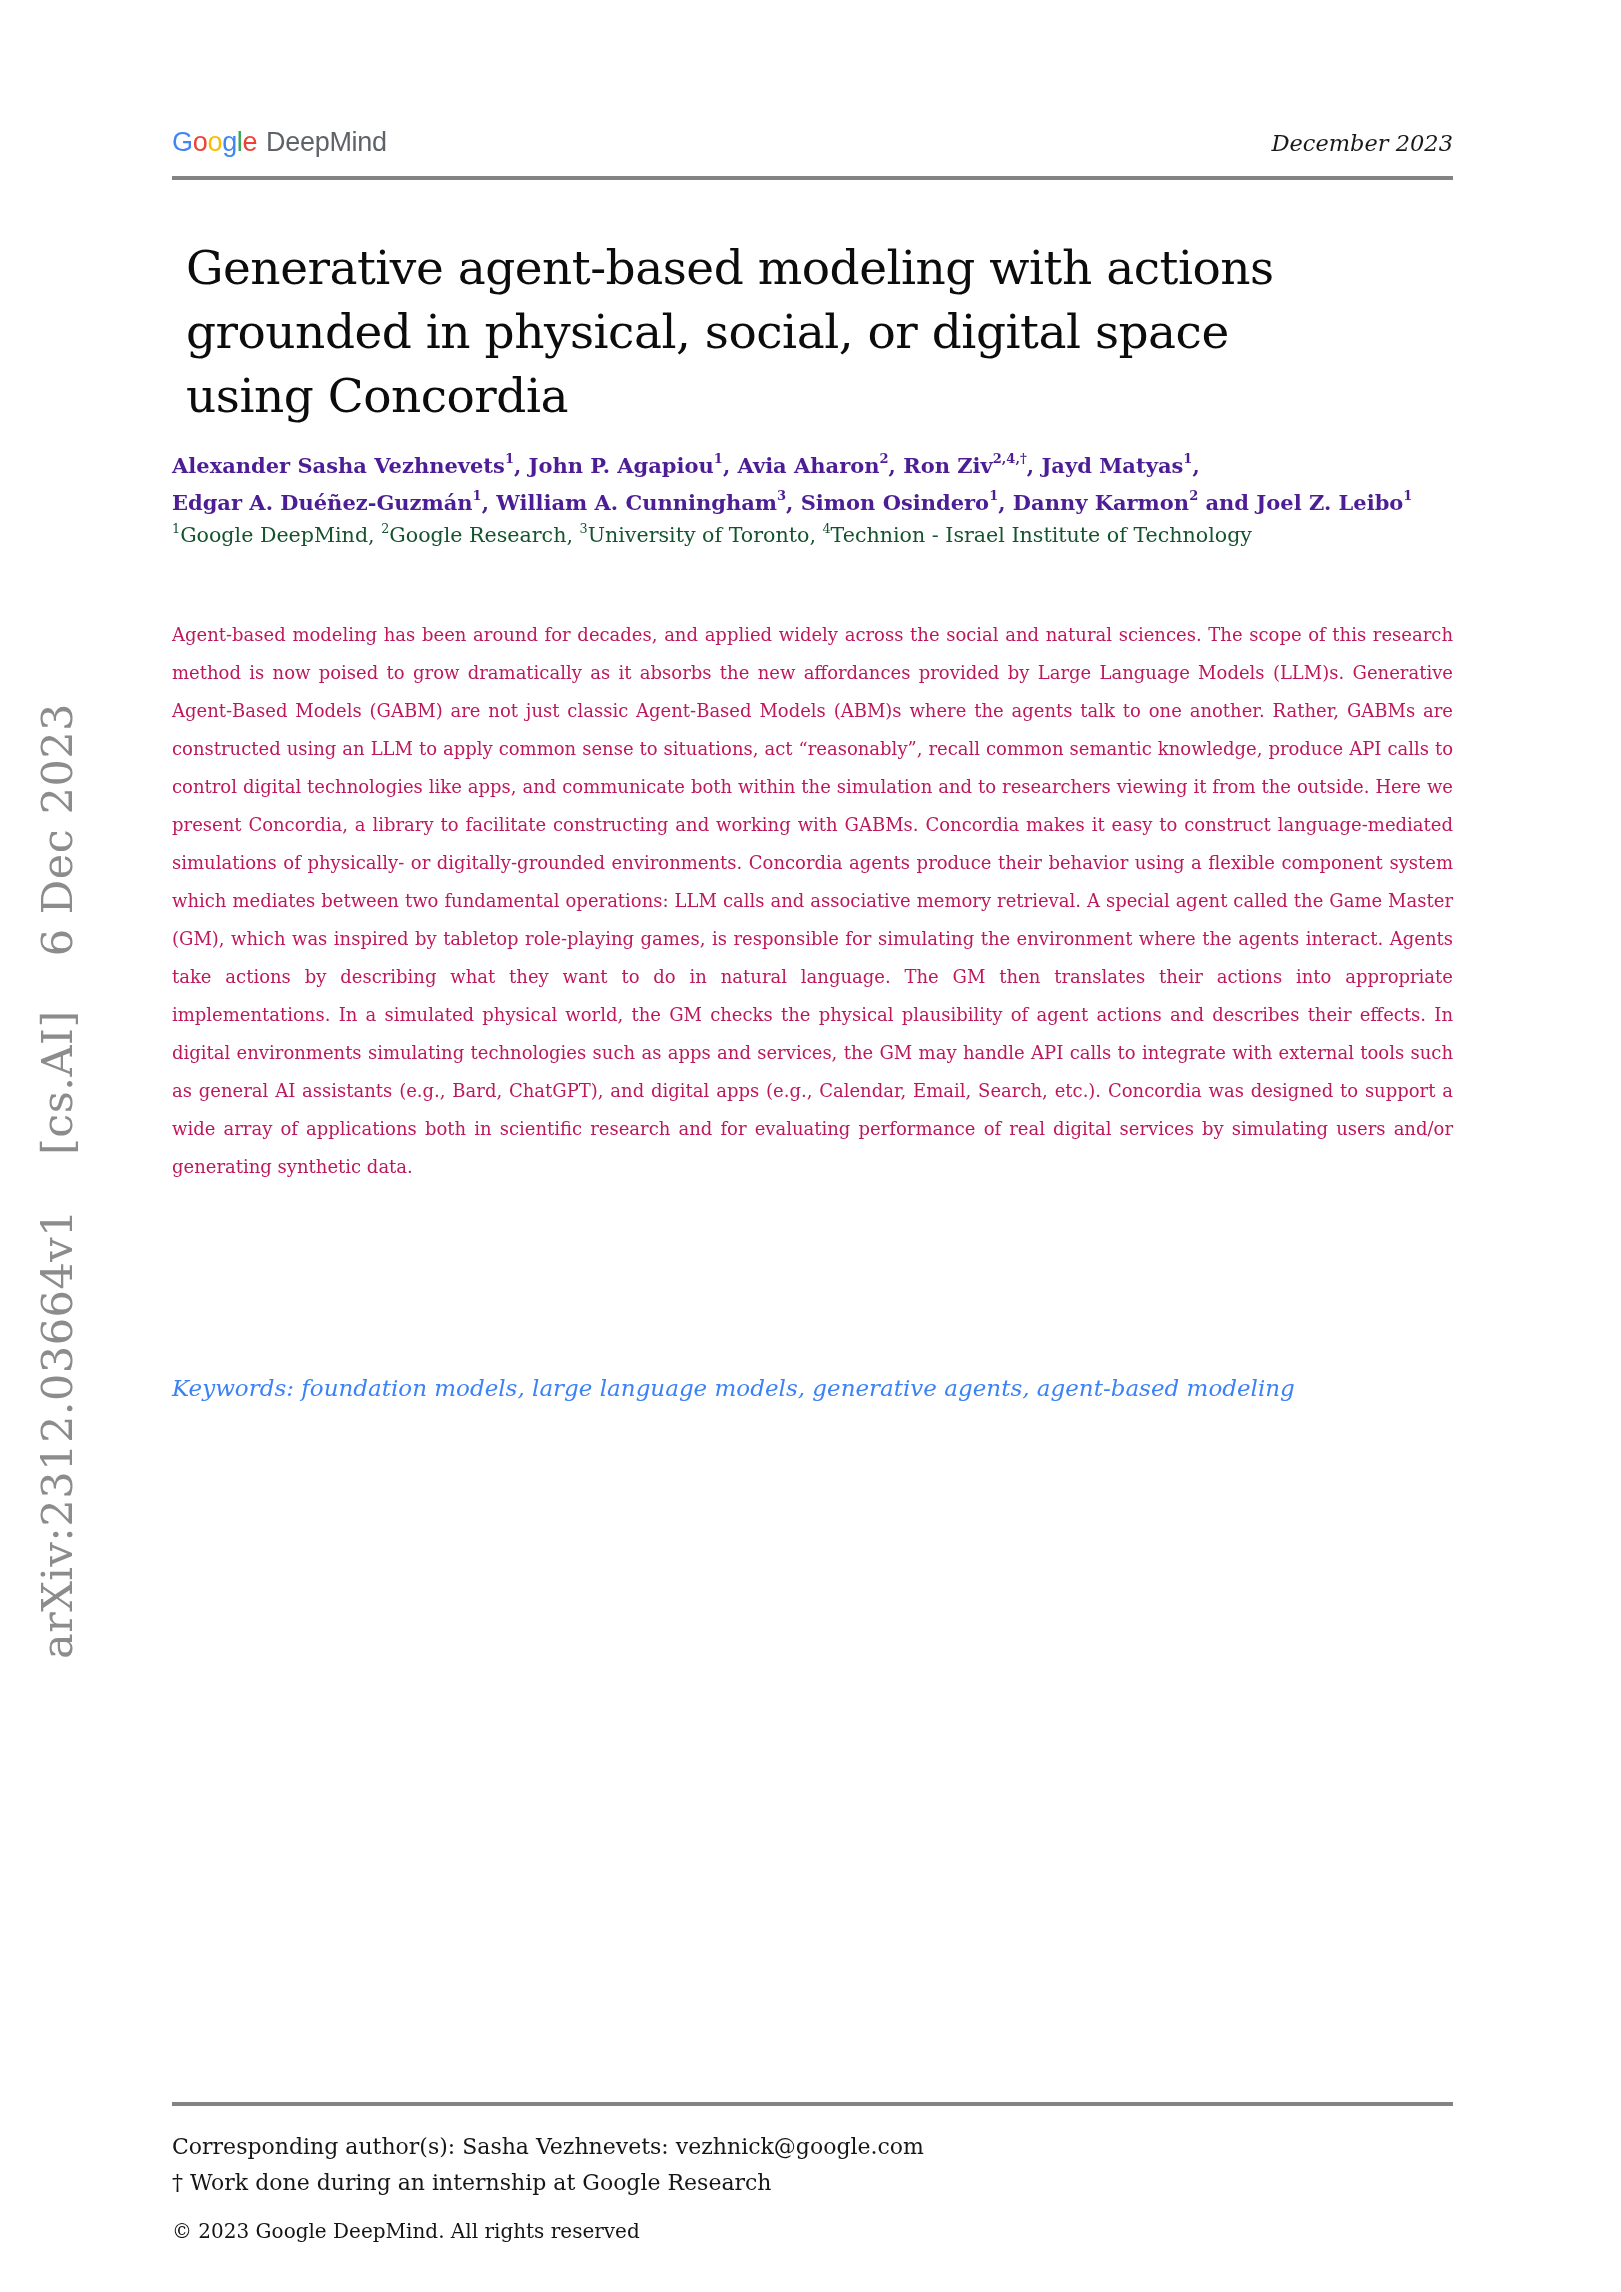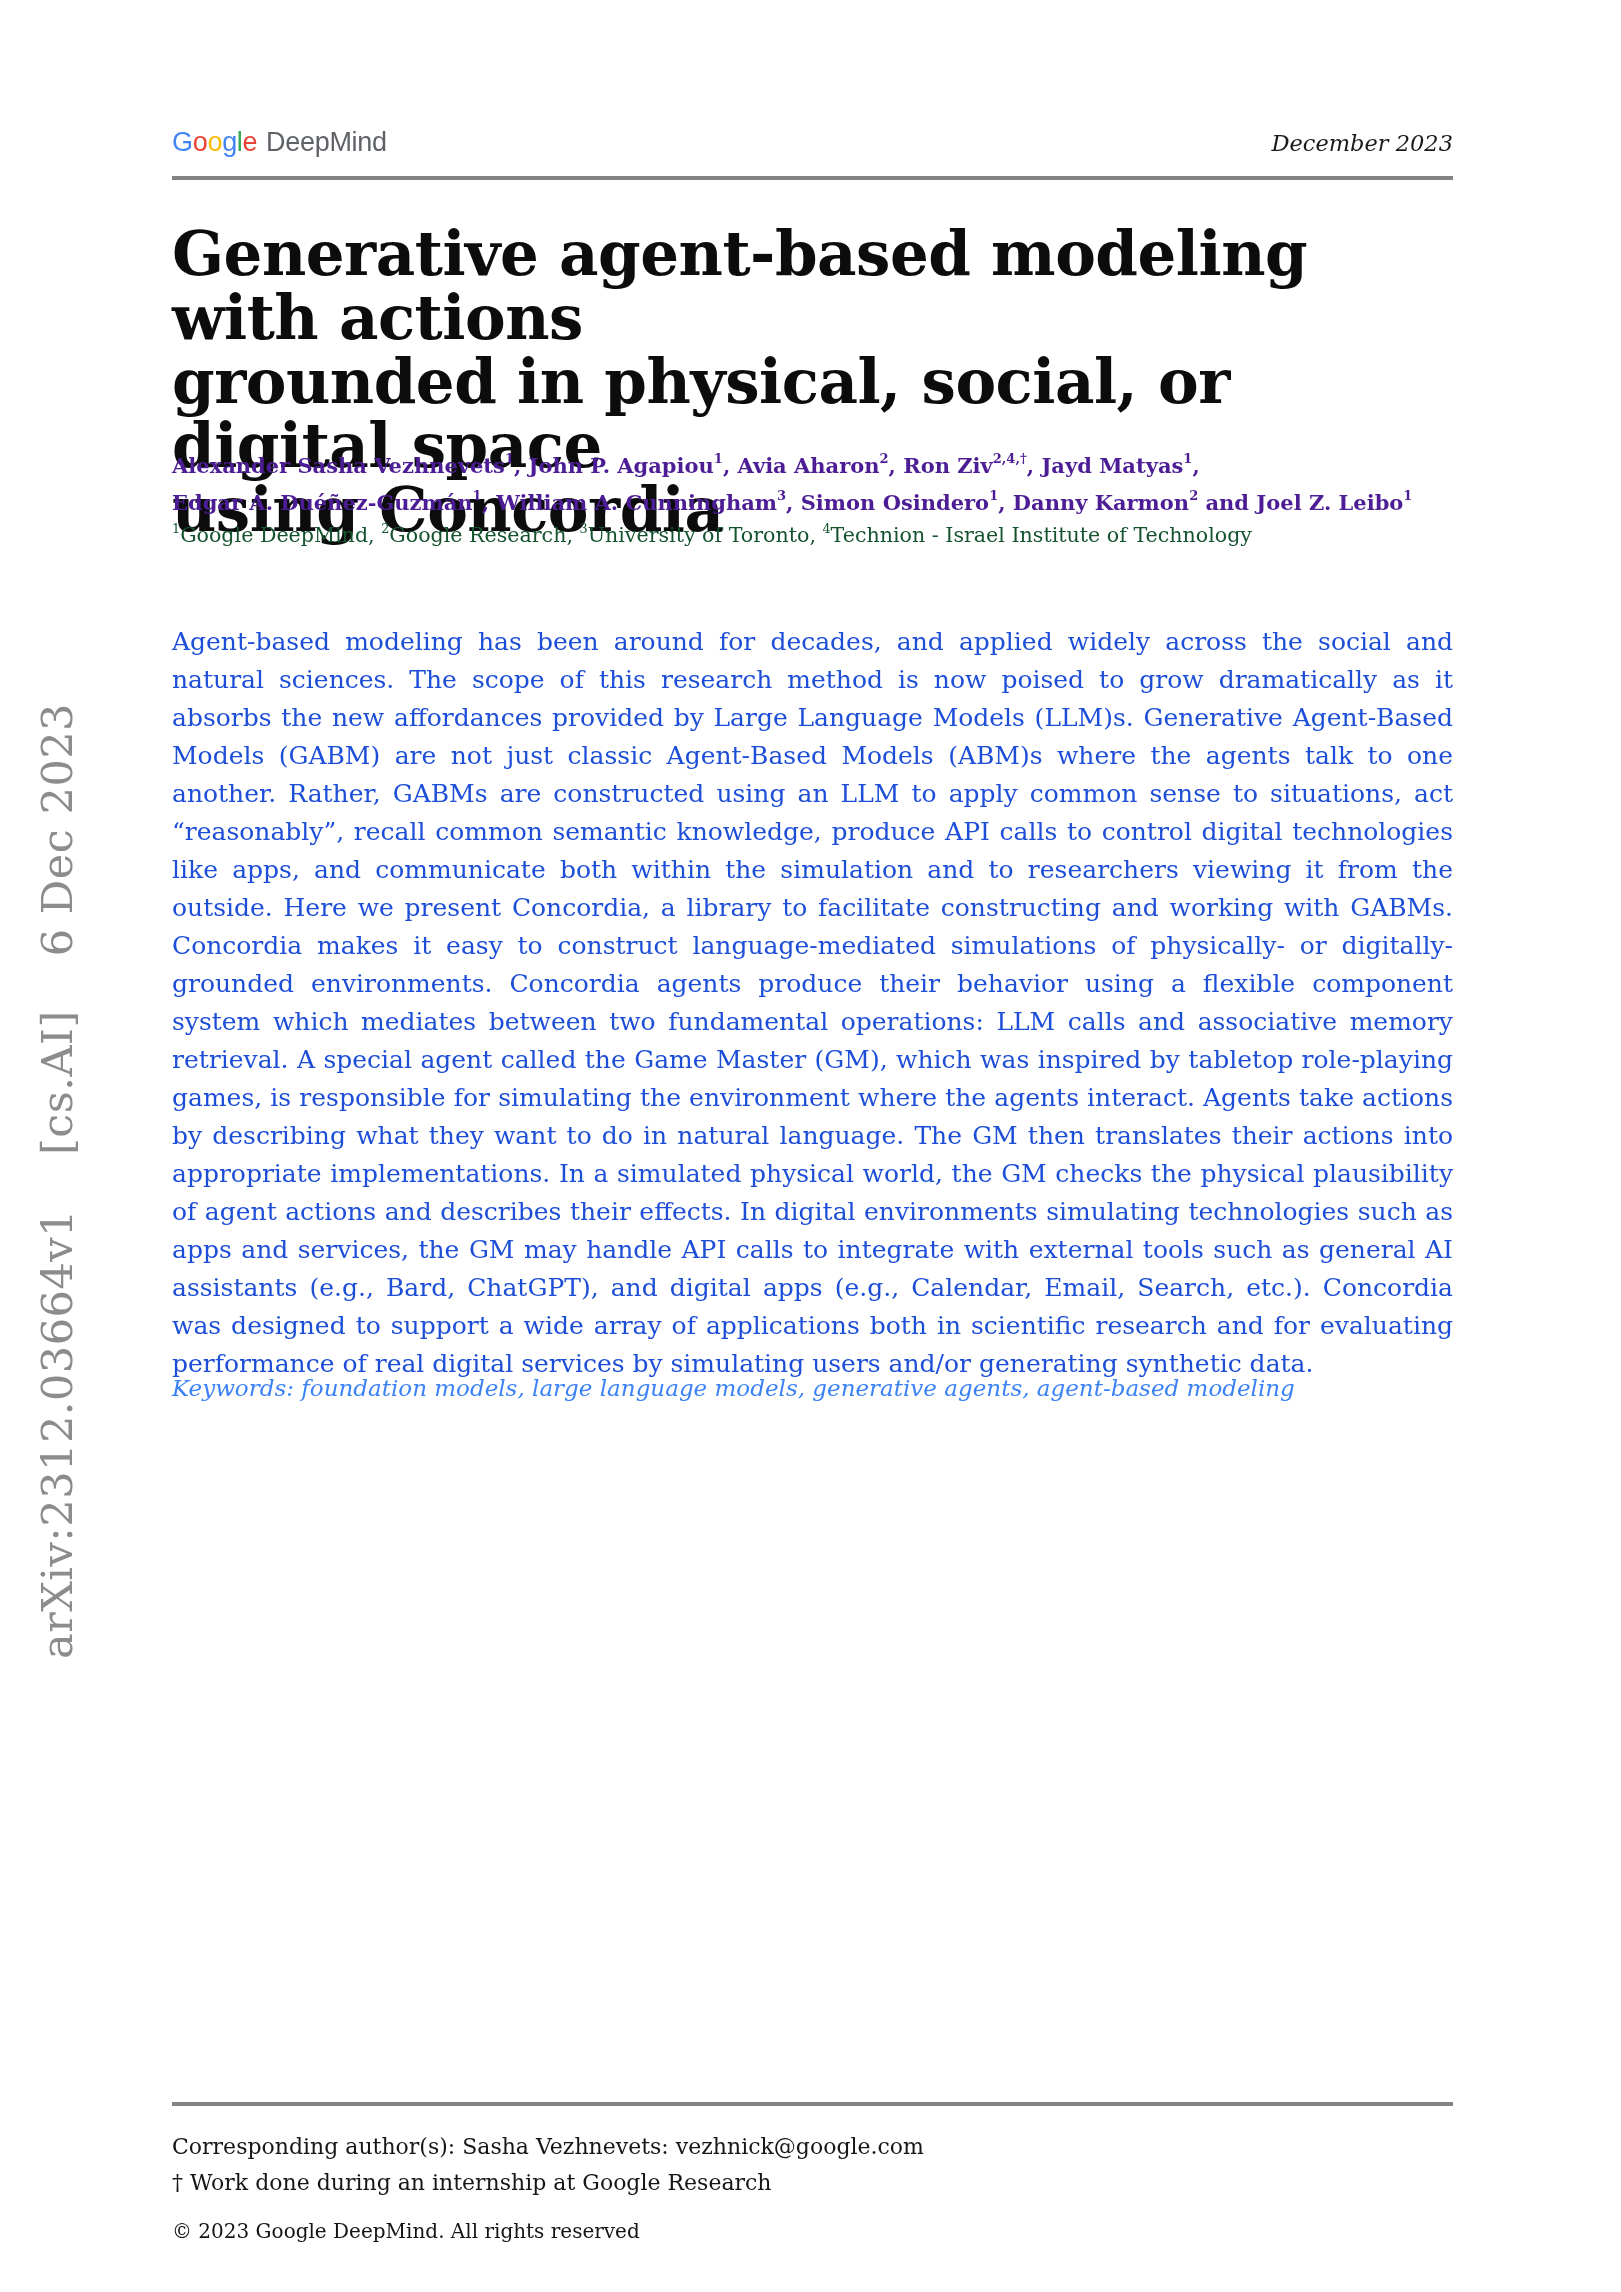--- a/index.html
+++ b/index.html
@@ -48,24 +48,24 @@
   }
   .header-rule { top: 176px; }
   .footer-rule { top: 2102px; }
 
   
   .paper-title {
     position: absolute;
     left: 172px;
     top: 222px;
     width: 1281px;
-    margin: 0;
-    font-size: 61px;
+    margin: 14px;
+    font-size: 47px;
     line-height: 64px;
-    font-weight: 700;
+    font-weight: 400;
     letter-spacing: -0.5px;
     color: #0c0c0c;
   }
 
   
   .authors {
     position: absolute;
     left: 172px;
     top: 447px;
     width: 1281px;
@@ -91,24 +91,24 @@
     vertical-align: super;
     font-weight: inherit;
   }
 
   
   .abstract {
     position: absolute;
     left: 172px;
     top: 598px;
     width: 1281px;
-    font-size: 25px;
+    font-size: 18px;
     line-height: 38px;
     text-align: justify;
-    color: #1d4ed8;
+    color: #be185d;
   }
   .keywords {
     position: absolute;
     left: 172px;
     top: 1375px;
     width: 1281px;
     font-style: italic;
     font-size: 23px;
     color: #3b82f6;
   }

